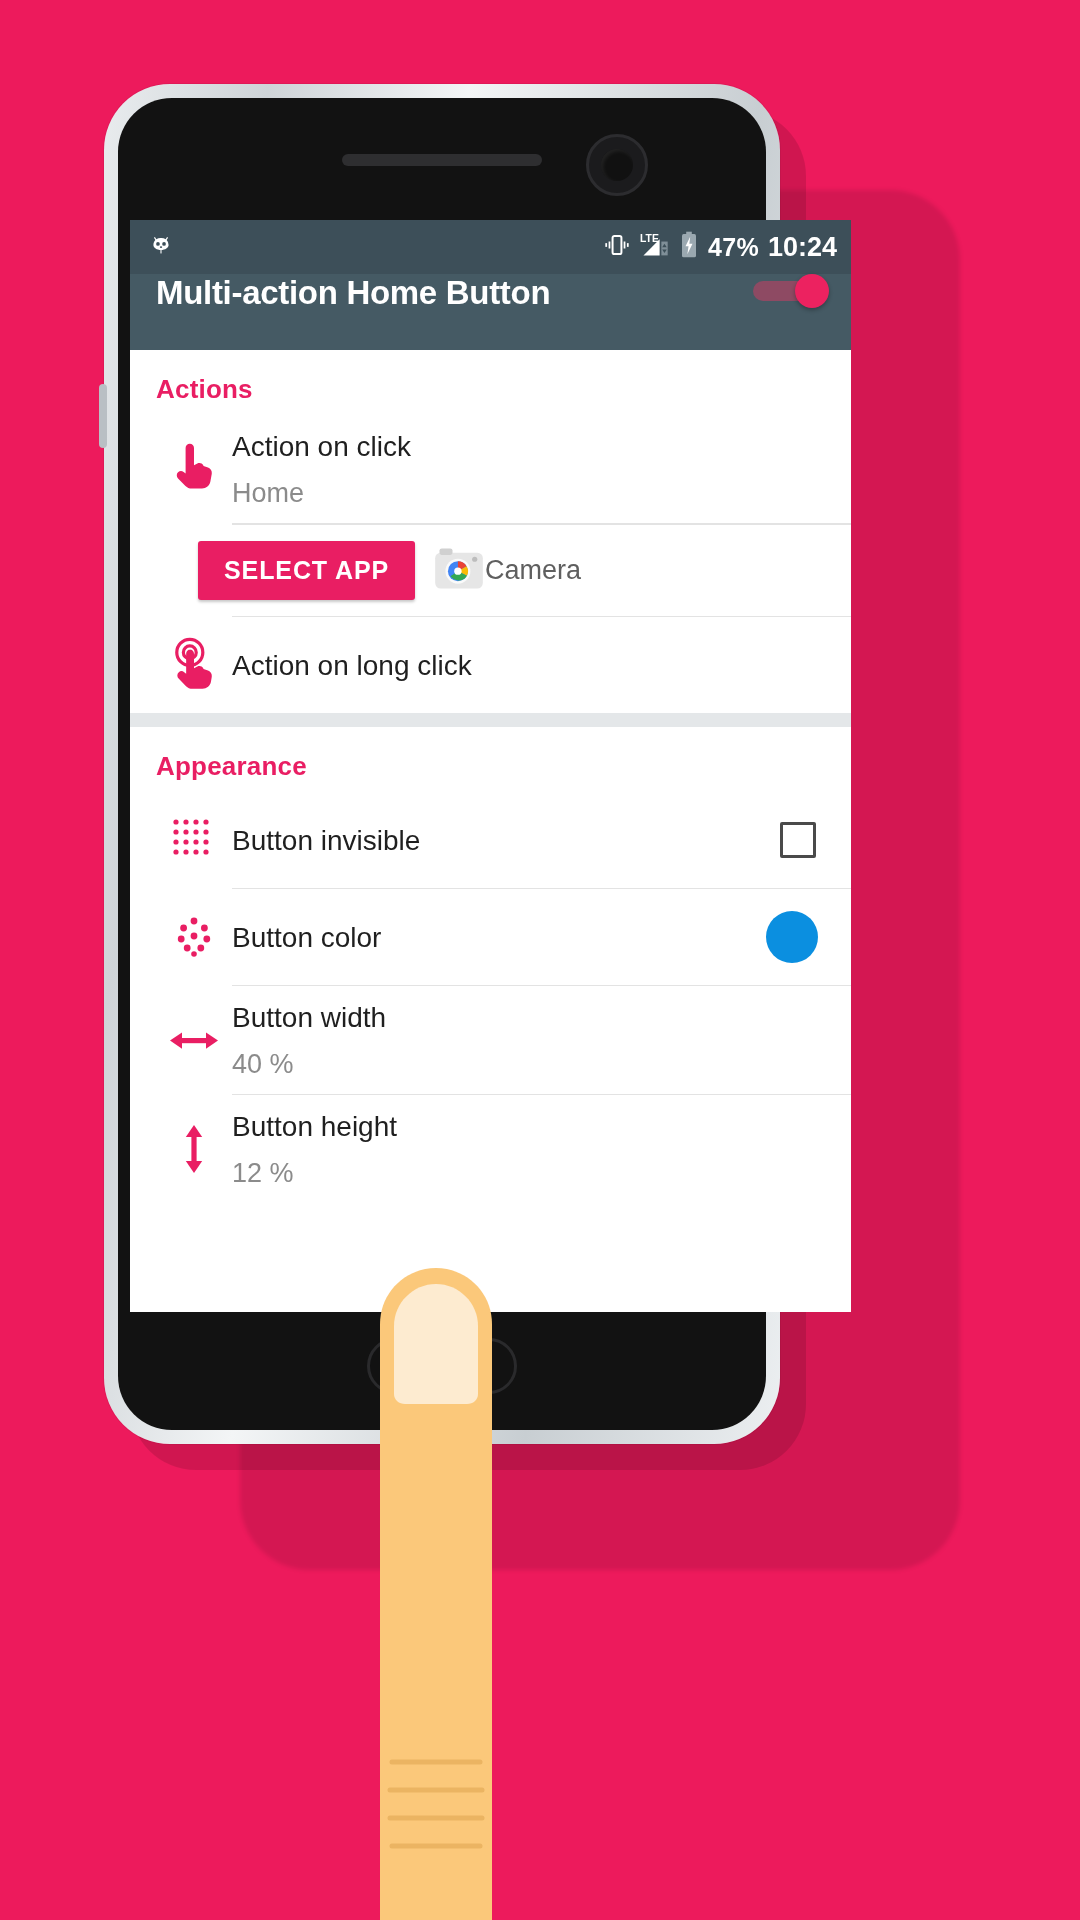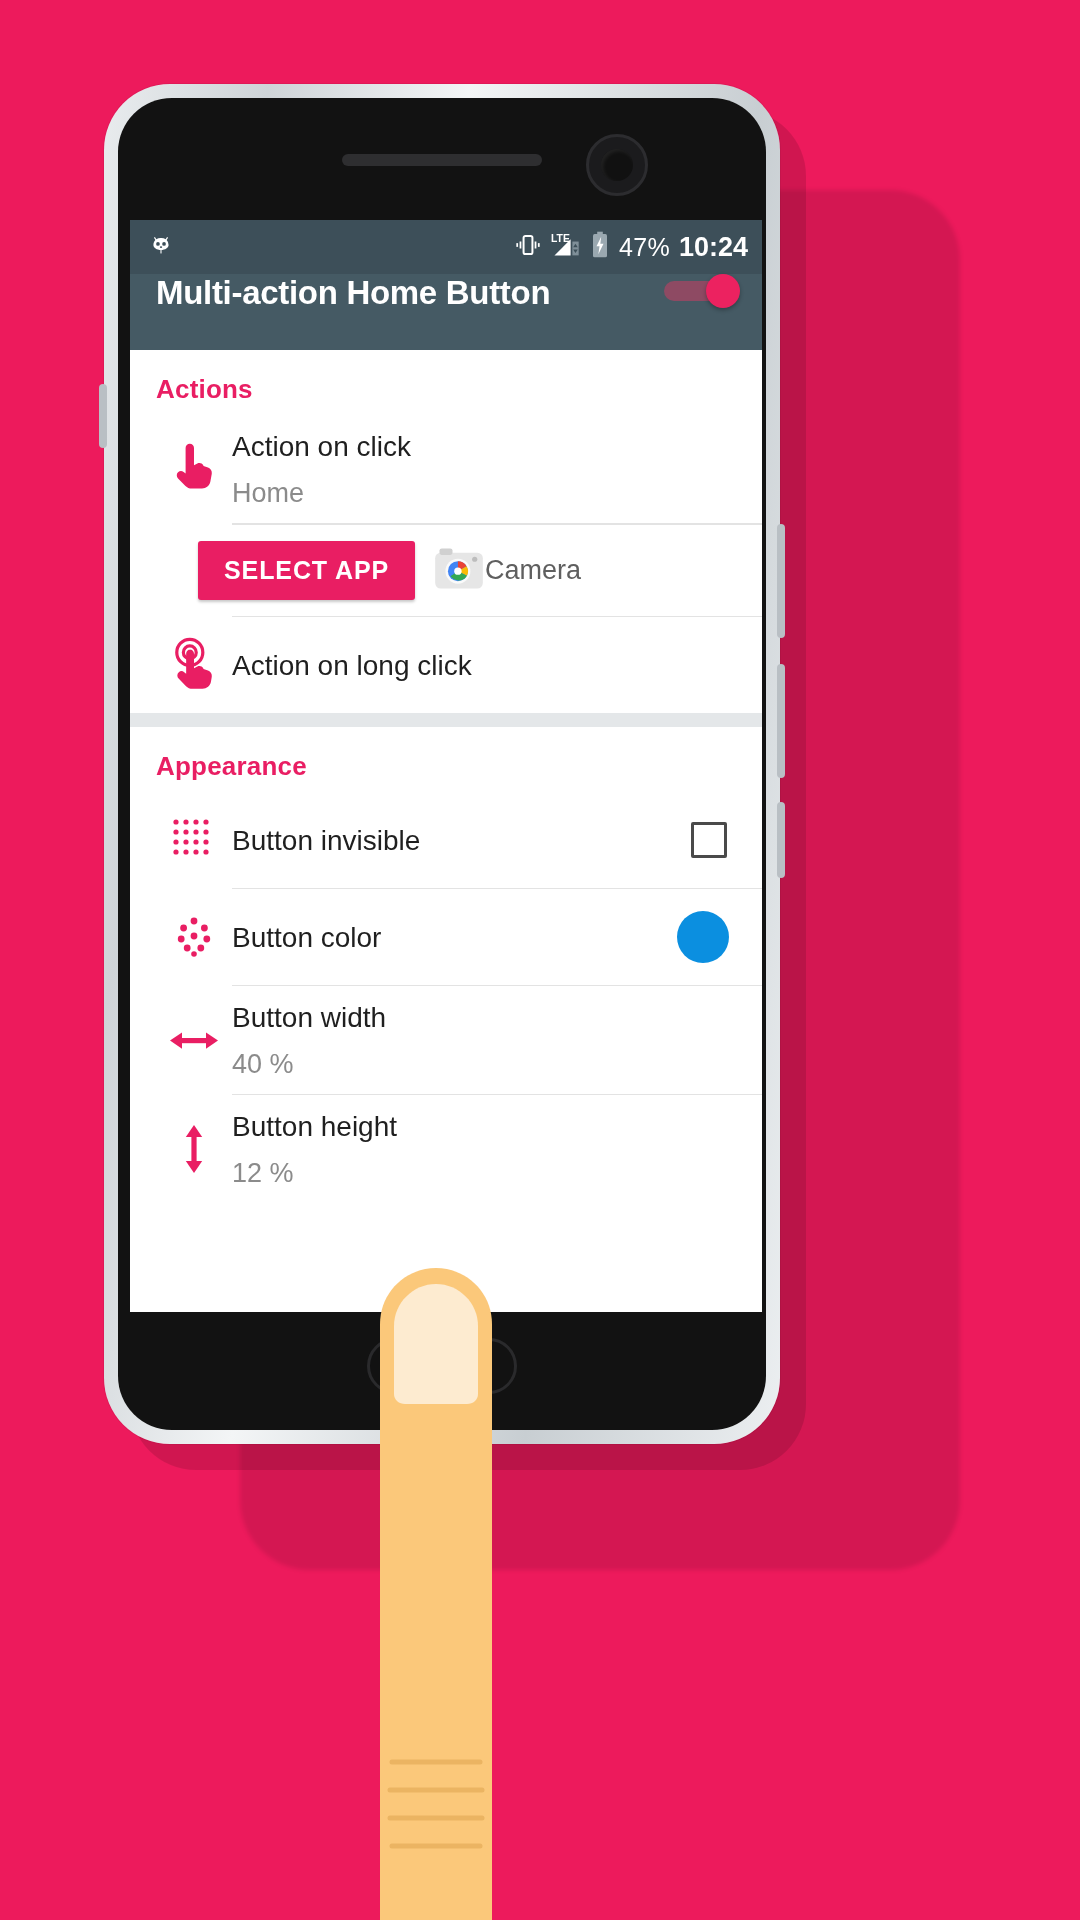--- a/index.html
+++ b/index.html
@@ -73,37 +73,37 @@
     transform: translateX(-50%);
     width: 150px; height: 56px;
     border-radius: 28px;
     border: 3px solid #2a2a2c;
   }
 
   
   .screen {
     position: absolute;
     left: 26px; top: 136px;
-    width: 632px; height: 1092px;
+    width: 721px; height: 1092px;
     background: #ffffff;
     overflow: hidden;
   }
 
   
   .statusbar {
     height: 54px;
     background: #3d4f59;
     display: flex;
     align-items: center;
     padding: 0 14px 0 18px;
     color: #ffffff;
   }
   .sb-left { display: flex; align-items: center; gap: 8px; }
   .sb-right { margin-left: auto; display: flex; align-items: center; gap: 9px; }
-  .sb-text { font-size: 25px; font-weight: normal; letter-spacing: 0.3px; }
+  .sb-text { font-size: 25px; font-weight: bold; letter-spacing: 0.3px; }
   .sb-time { font-size: 27px; font-weight: bold; }
 
   
   .appbar {
     height: 76px;
     background: #455a64;
     display: flex;
     align-items: flex-start;
     padding: 0 22px 0 26px;
   }

